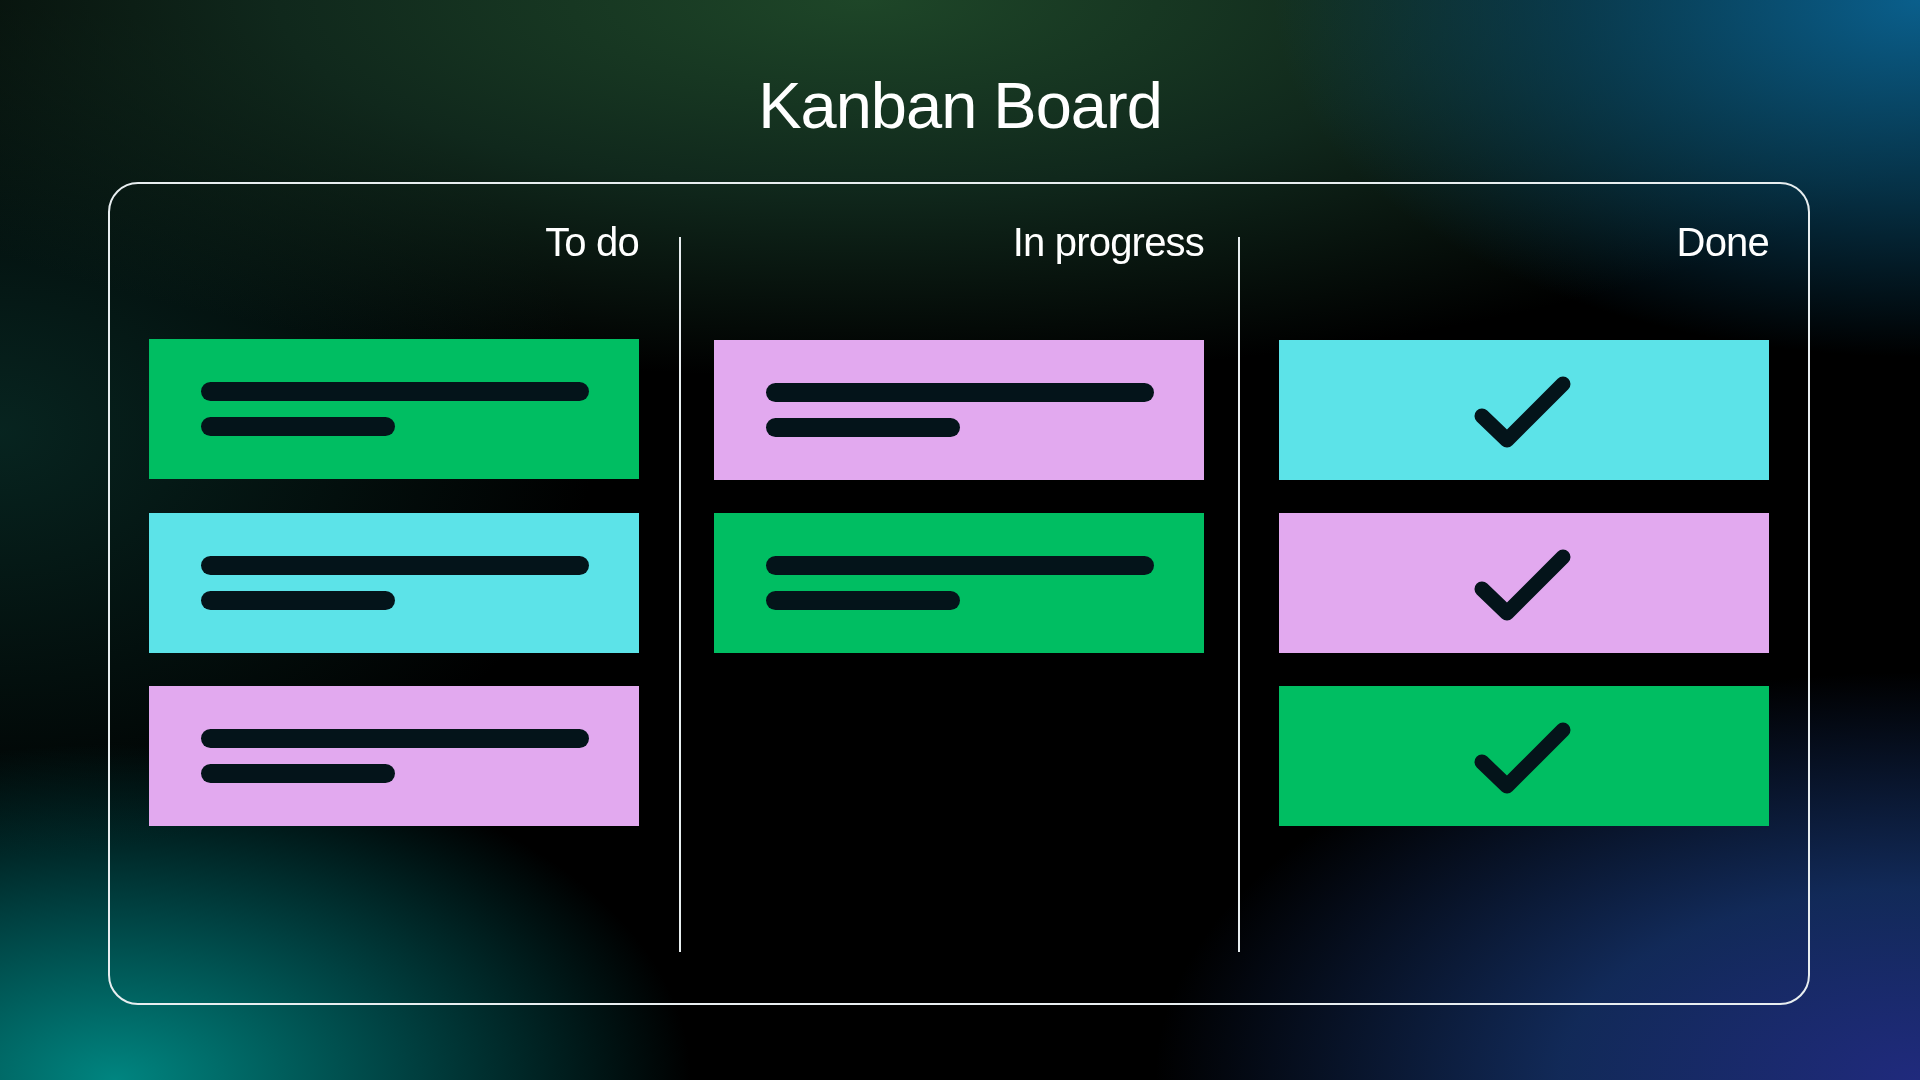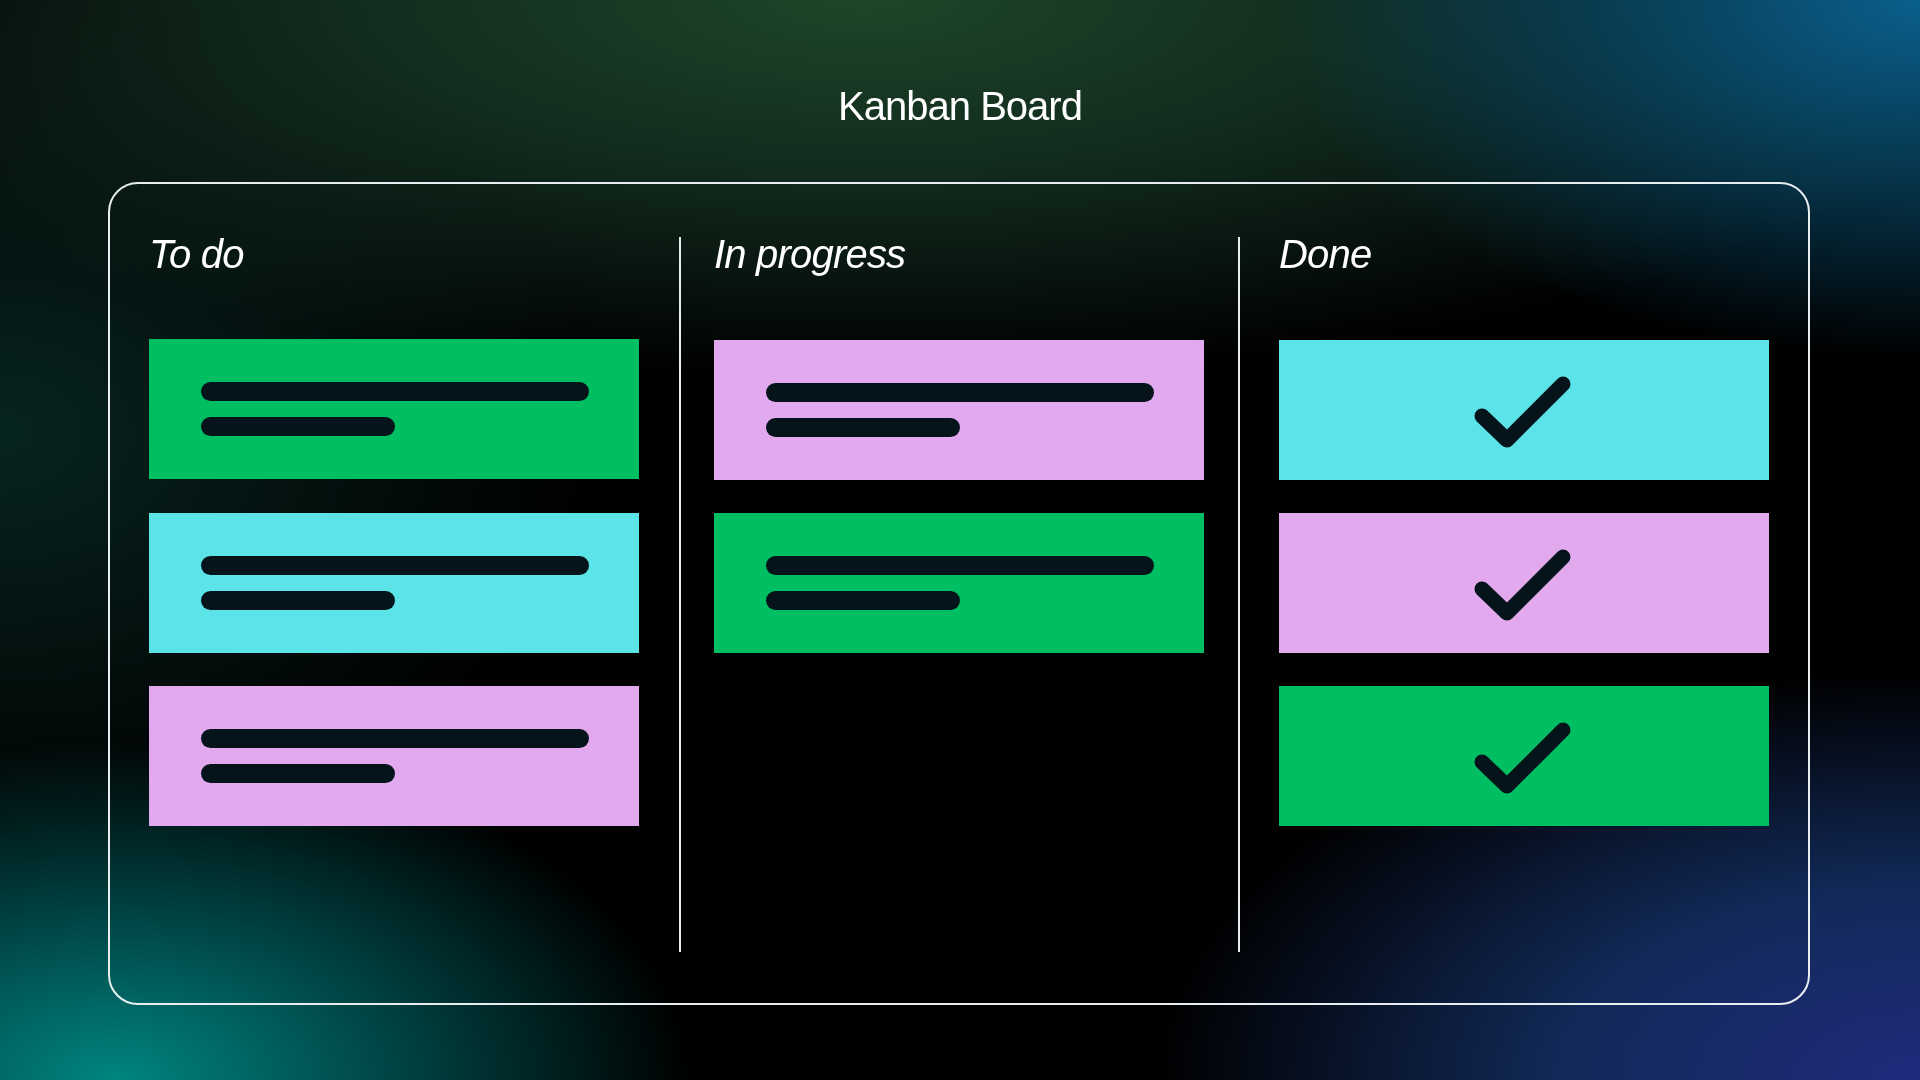--- a/index.html
+++ b/index.html
@@ -21,21 +21,21 @@
         radial-gradient(ellipse 1300px 420px at 45% 0%, rgba(30,70,40,1) 0%, rgba(20,50,35,0.8) 45%, rgba(10,30,25,0) 90%),
         radial-gradient(ellipse 700px 500px at 0% 40%, rgba(8,40,35,0.9) 0%, rgba(5,25,25,0) 85%);
     }
 
     .title {
       position: absolute;
       left: 0;
       top: 68px;
       width: 1920px;
       text-align: center;
-      font-size: 40px;
+      font-size: 65px;
       line-height: 76px;
       font-weight: 400;
       letter-spacing: -1px;
       color: #ffffff;
     }
 
     .board {
       position: absolute;
       left: 108px;
       top: 182px;
@@ -49,28 +49,27 @@
     .divider {
       position: absolute;
       top: 237px;
       height: 715px;
       width: 2px;
       background: #e8eef0;
     }
 
     .col-header {
       position: absolute;
-      top: 228px;
+      top: 216px;
       width: 490px;
-      text-align: left;
+      text-align: right;
       font-size: 40px;
       line-height: 52px;
       letter-spacing: -0.8px;
       color: #ffffff;
-      font-style: italic;
     }
 
     .card {
       position: absolute;
       width: 490px;
       height: 140px;
     }
 
     .line {
       position: absolute;

